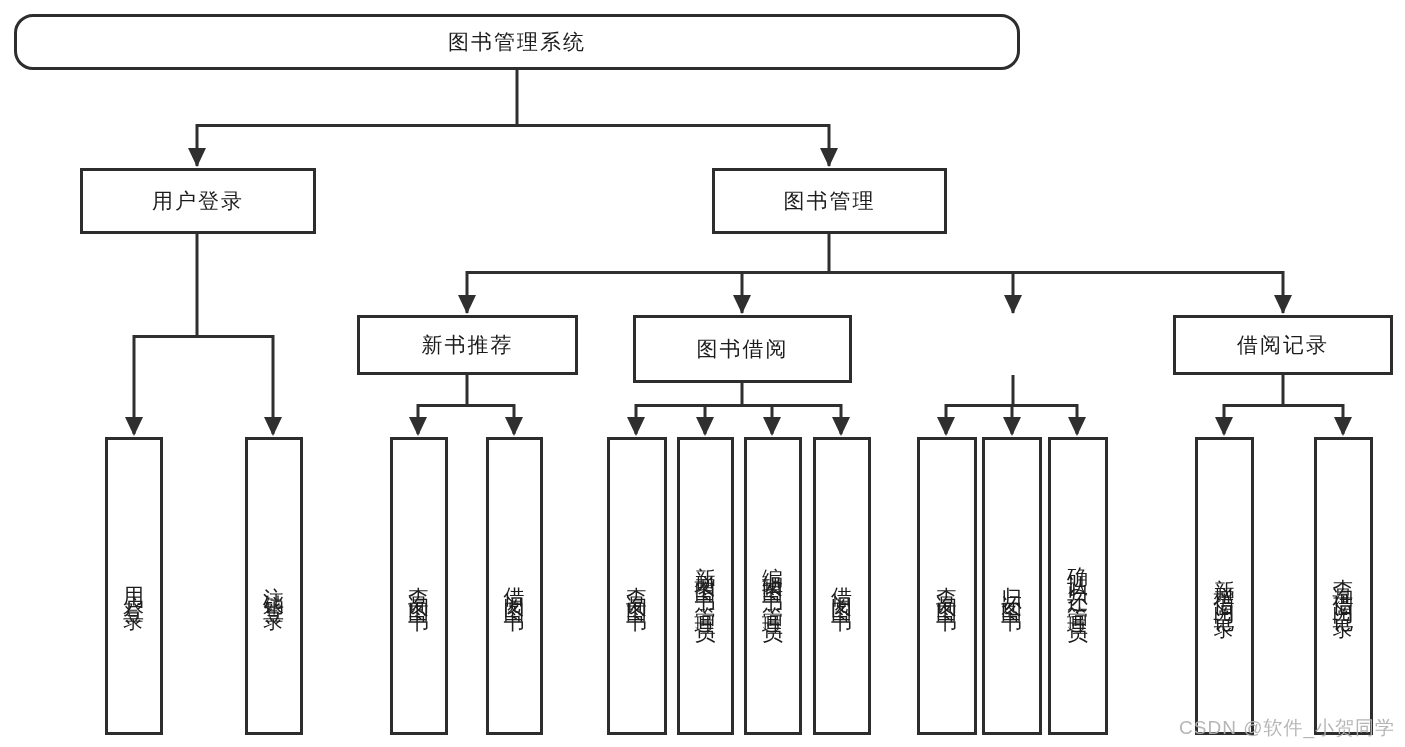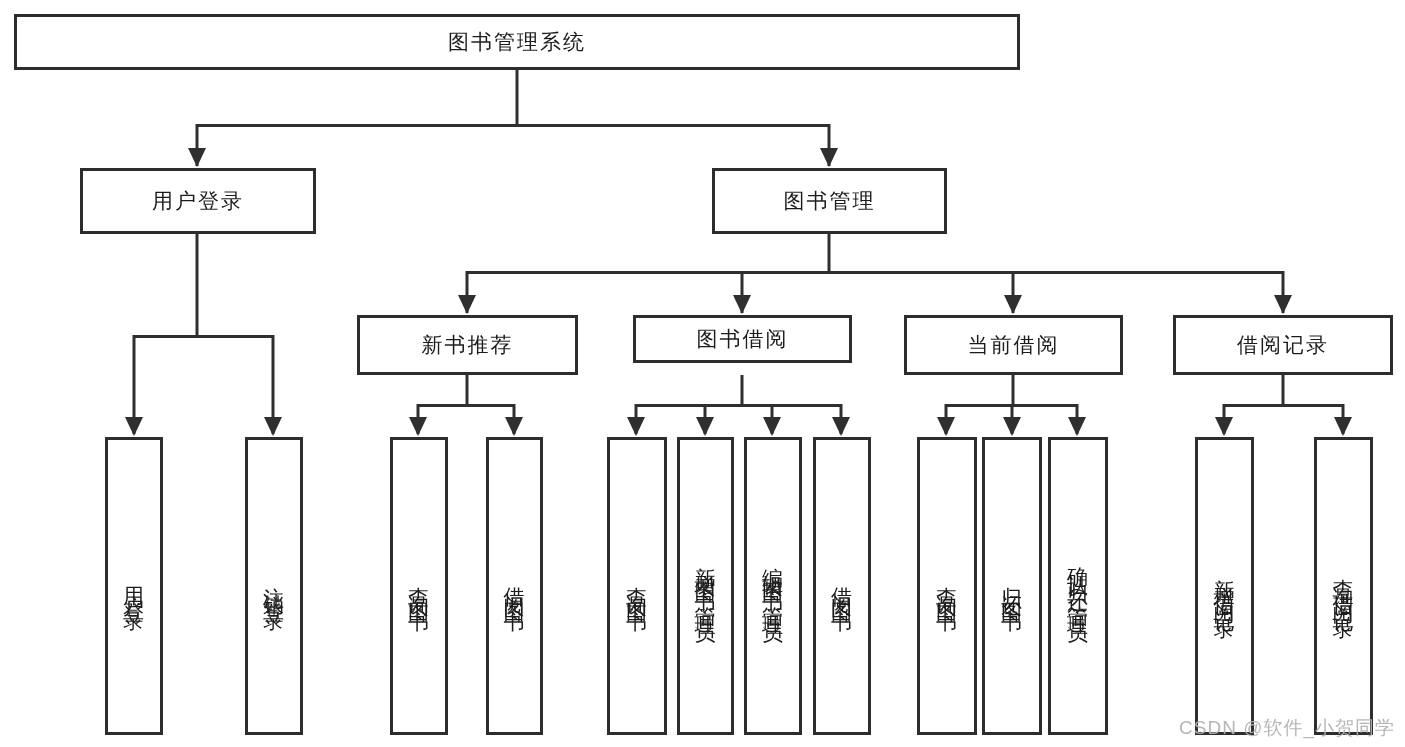--- a/index.html
+++ b/index.html
@@ -127,28 +127,27 @@
       <polygon points="763,417 781,417 772,436"></polygon>
       <polygon points="832,417 850,417 841,436"></polygon>
       <polygon points="937,417 955,417 946,436"></polygon>
       <polygon points="1003,417 1021,417 1012,436"></polygon>
       <polygon points="1068,417 1086,417 1077,436"></polygon>
       <polygon points="1215,417 1233,417 1224,436"></polygon>
       <polygon points="1334,417 1352,417 1343,436"></polygon>
     </g>
   </svg>
 
-  <div class="hbox" style="left:14px; top:14px; width:1006px; height:56px;">图书管理系统</div>
+  <div class="hbox" style="left:14px; top:14px; width:1006px; height:56px;border-radius:19px;">图书管理系统</div>
 
   <div class="hbox" style="left:80px; top:168px; width:236px; height:66px;">用户登录</div>
   <div class="hbox" style="left:357px; top:315px; width:221px; height:60px;">新书推荐</div>
 
   <div class="hbox" style="left:712px; top:168px; width:235px; height:66px;">图书管理</div>
-  <div class="hbox" style="left:633px; top:315px; width:219px; height:48px;">图书借阅</div>
-  <div class="hbox" style="left:904px; top:315px; width:219px; height:60px;">当前借阅</div>
+  <div class="hbox" style="left:633px; top:315px; width:219px; height:68px;">图书借阅</div>
   <div class="hbox" style="left:1173px; top:315px; width:220px; height:60px;">借阅记录</div>
 
   <div class="vbox" style="left:105px; width:58px;">用户登录</div>
   <div class="vbox" style="left:245px; width:58px;">注销登录</div>
 
   <div class="vbox" style="left:390px; width:58px;">查询图书</div>
   <div class="vbox" style="left:486px; width:57px;">借阅图书</div>
 
   <div class="vbox" style="left:607px; width:60px;">查询图书</div>
   <div class="vbox" style="left:677px; width:57px;">新增图书（管理员）</div>

